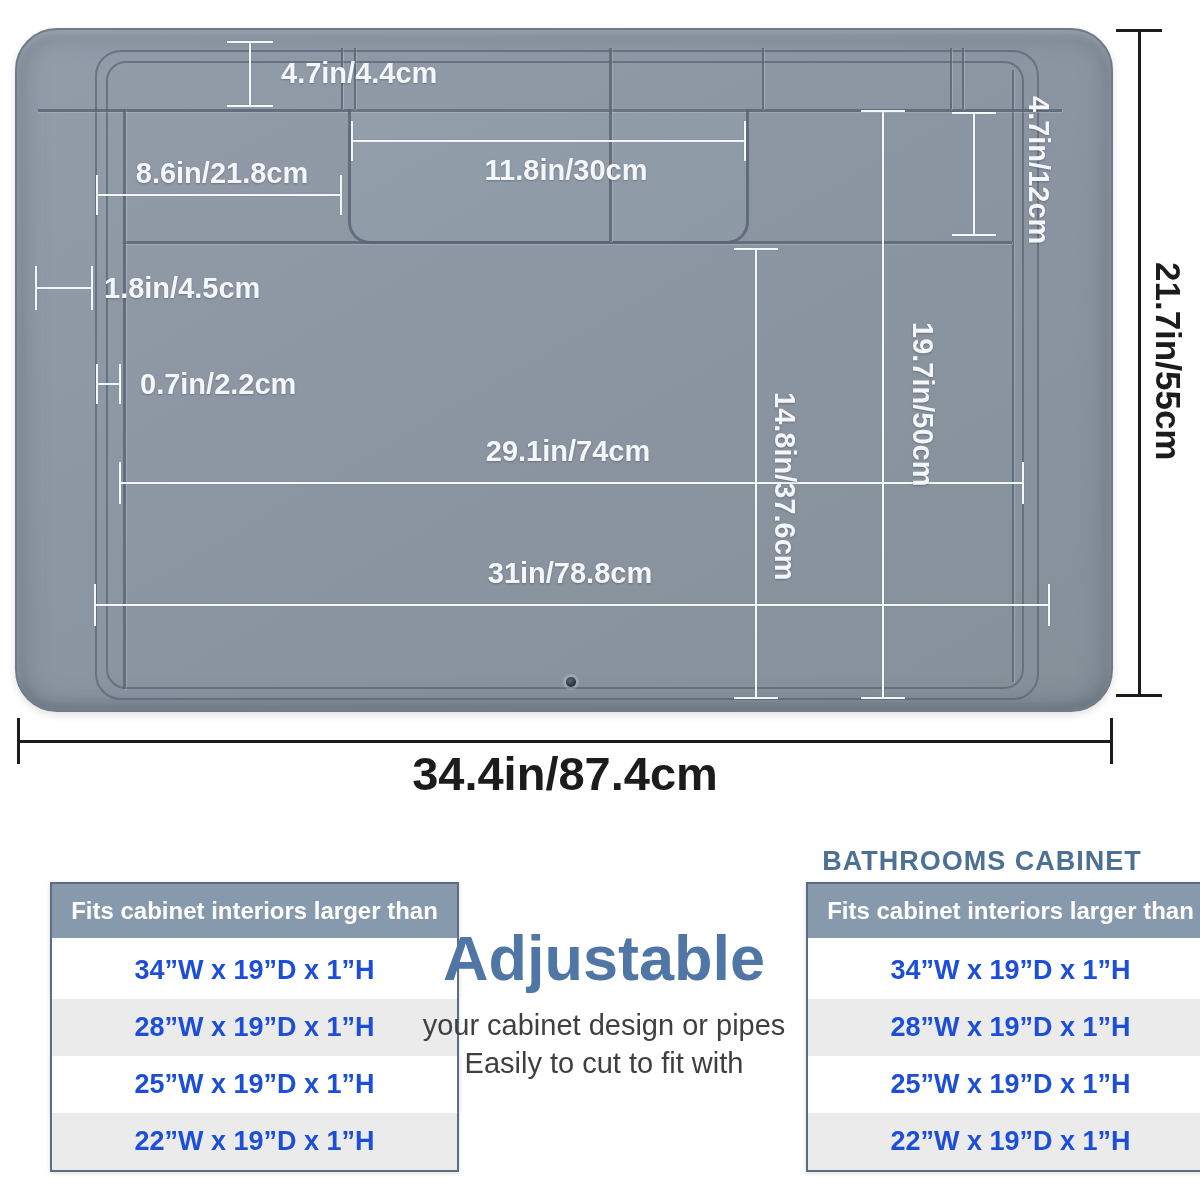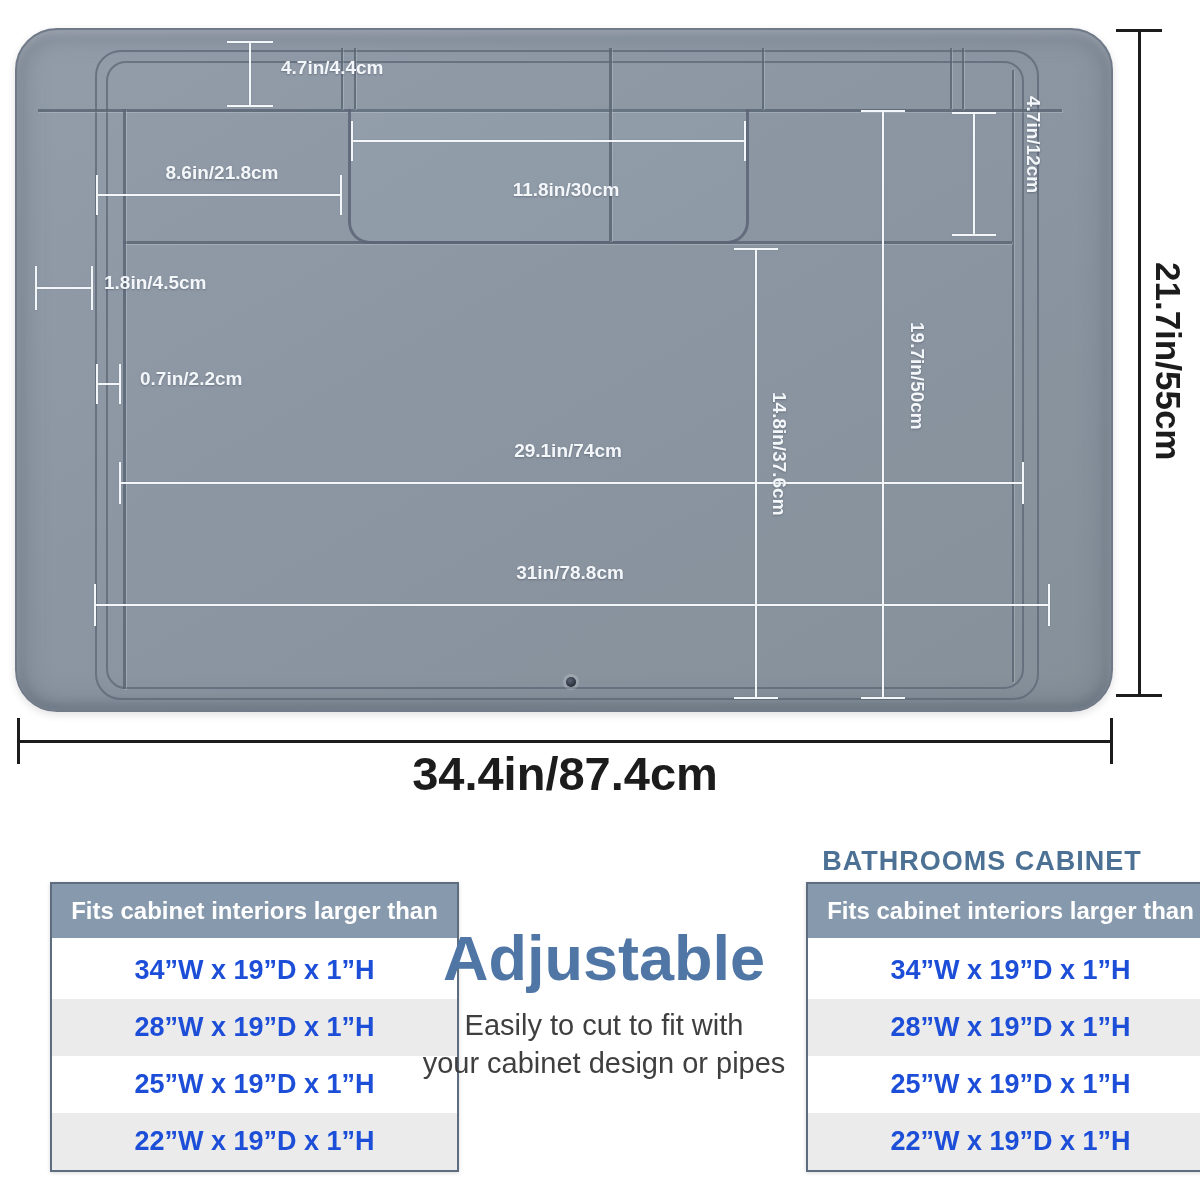--- a/index.html
+++ b/index.html
@@ -23,21 +23,21 @@
   }
   .drain{
     position:absolute;width:10px;height:10px;border-radius:50%;
     background:radial-gradient(circle at 40% 35%,#5a6473,#272e3a 70%);
     box-shadow:0 0 0 3px rgba(255,255,255,.18);
   }
   
   .dline{position:absolute;background:var(--dim-white,#f4f7fa);box-shadow:0 0 1px rgba(40,50,60,.4);}
   .dline.blk{background:var(--dim-black,#1c1c1c);box-shadow:none;}
   .dlabel{
-    position:absolute;color:var(--dim-white,#f4f7fa);font-size:19px;font-weight:bold;
+    position:absolute;color:var(--dim-white,#f4f7fa);font-size:29px;font-weight:bold;
     white-space:nowrap;text-shadow:0 1px 2px rgba(40,50,65,.35);
   }
   .dlabel.centered{transform:translate(-50%,-50%);}
   .dlabel.vert{writing-mode:vertical-rl;text-shadow:1px 0 2px rgba(40,50,65,.35);}
   .dlabel.blk{color:var(--dim-black,#1c1c1c);text-shadow:none;}
   
   .spec-title{
     position:absolute;width:372px;text-align:center;font-size:27px;font-weight:bold;
     letter-spacing:1px;color:var(--title-blue,#4d7194);
   }
@@ -95,21 +95,21 @@
     <div class="dline" style="left:97px;top:194px;width:244px;height:2px;"></div>
     <div class="dline" style="left:96px;top:175px;width:2px;height:40px;"></div>
     <div class="dline" style="left:340px;top:175px;width:2px;height:40px;"></div>
     <div class="dlabel centered" style="left:222px;top:173px;">8.6in/21.8cm</div>
   </div>
 
   <div>
     <div class="dline" style="left:352px;top:140px;width:393px;height:2px;"></div>
     <div class="dline" style="left:351px;top:121px;width:2px;height:40px;"></div>
     <div class="dline" style="left:744px;top:121px;width:2px;height:40px;"></div>
-    <div class="dlabel centered" style="left:566px;top:170px;margin-top:20px;">11.8in/30cm</div>
+    <div class="dlabel centered" style="left:566px;top:170px;">11.8in/30cm</div>
   </div>
 
   <div>
     <div class="dline" style="left:973px;top:113px;width:2px;height:122px;"></div>
     <div class="dline" style="left:952px;top:112px;width:44px;height:2px;"></div>
     <div class="dline" style="left:952px;top:234px;width:44px;height:2px;"></div>
     <div class="dlabel vert" style="left:1022px;top:96px;">4.7in/12cm</div>
   </div>
 
   <div>
@@ -171,22 +171,22 @@
   <div class="spec-table" style="left:50px;top:882px;">
     <div class="thead">Fits cabinet interiors larger than</div>
     <div class="trow">34”W x 19”D x 1”H</div>
     <div class="trow">28”W x 19”D x 1”H</div>
     <div class="trow">25”W x 19”D x 1”H</div>
     <div class="trow">22”W x 19”D x 1”H</div>
   </div>
 
   <div class="center-headline">Adjustable</div>
   <div class="center-sub">
+    <div>your cabinet design or pipes</div>
     <div>Easily to cut to fit with</div>
-    <div>your cabinet design or pipes</div>
   </div>
 
   <div class="spec-title" style="left:796px;top:846px;">BATHROOMS CABINET MATS</div>
   <div class="spec-table" style="left:806px;top:882px;">
     <div class="thead">Fits cabinet interiors larger than</div>
     <div class="trow">34”W x 19”D x 1”H</div>
     <div class="trow">28”W x 19”D x 1”H</div>
     <div class="trow">25”W x 19”D x 1”H</div>
     <div class="trow">22”W x 19”D x 1”H</div>
   </div>

